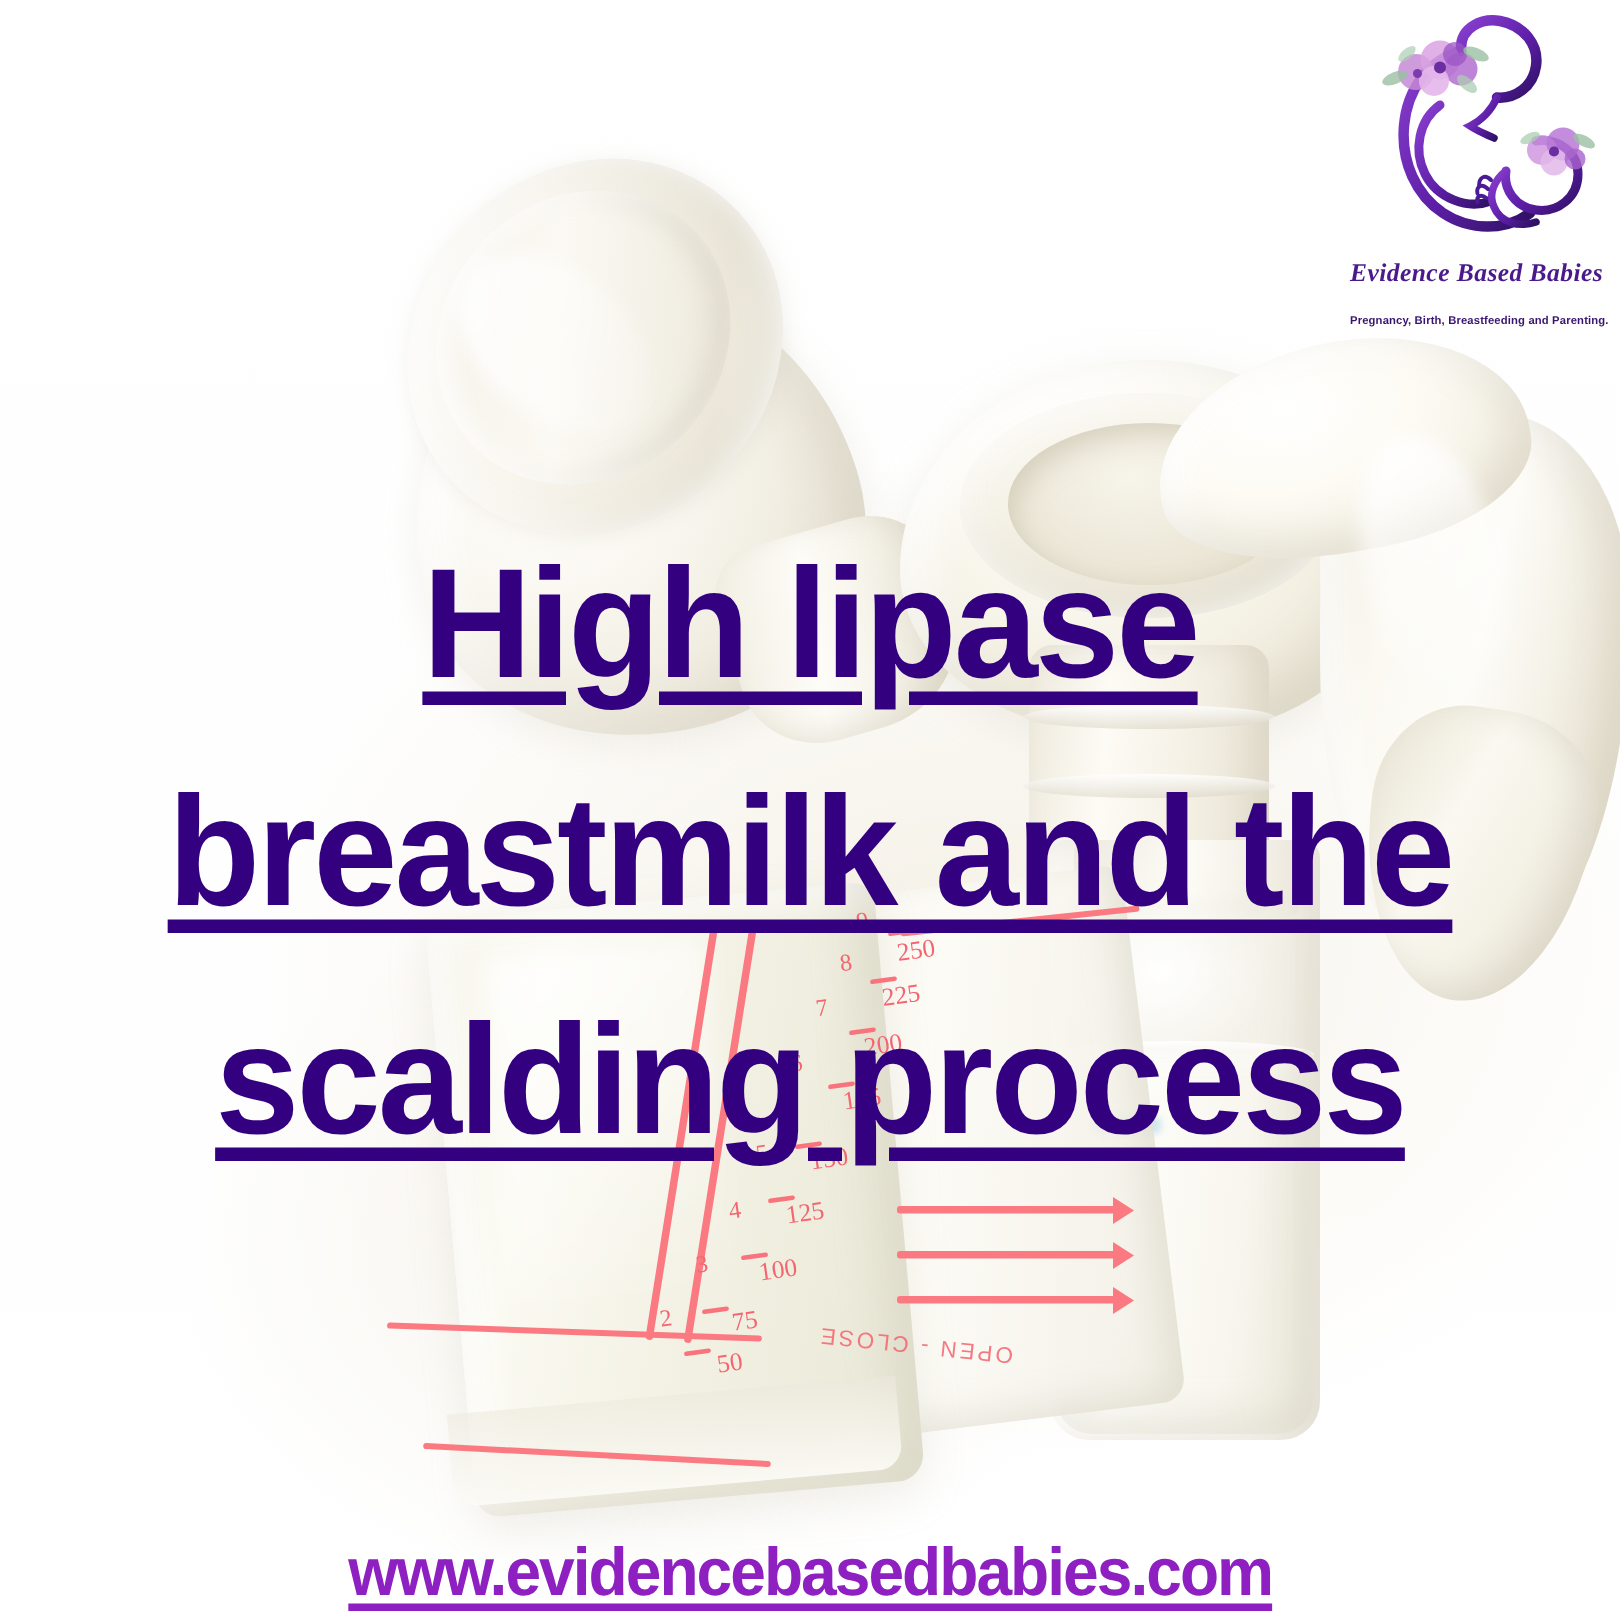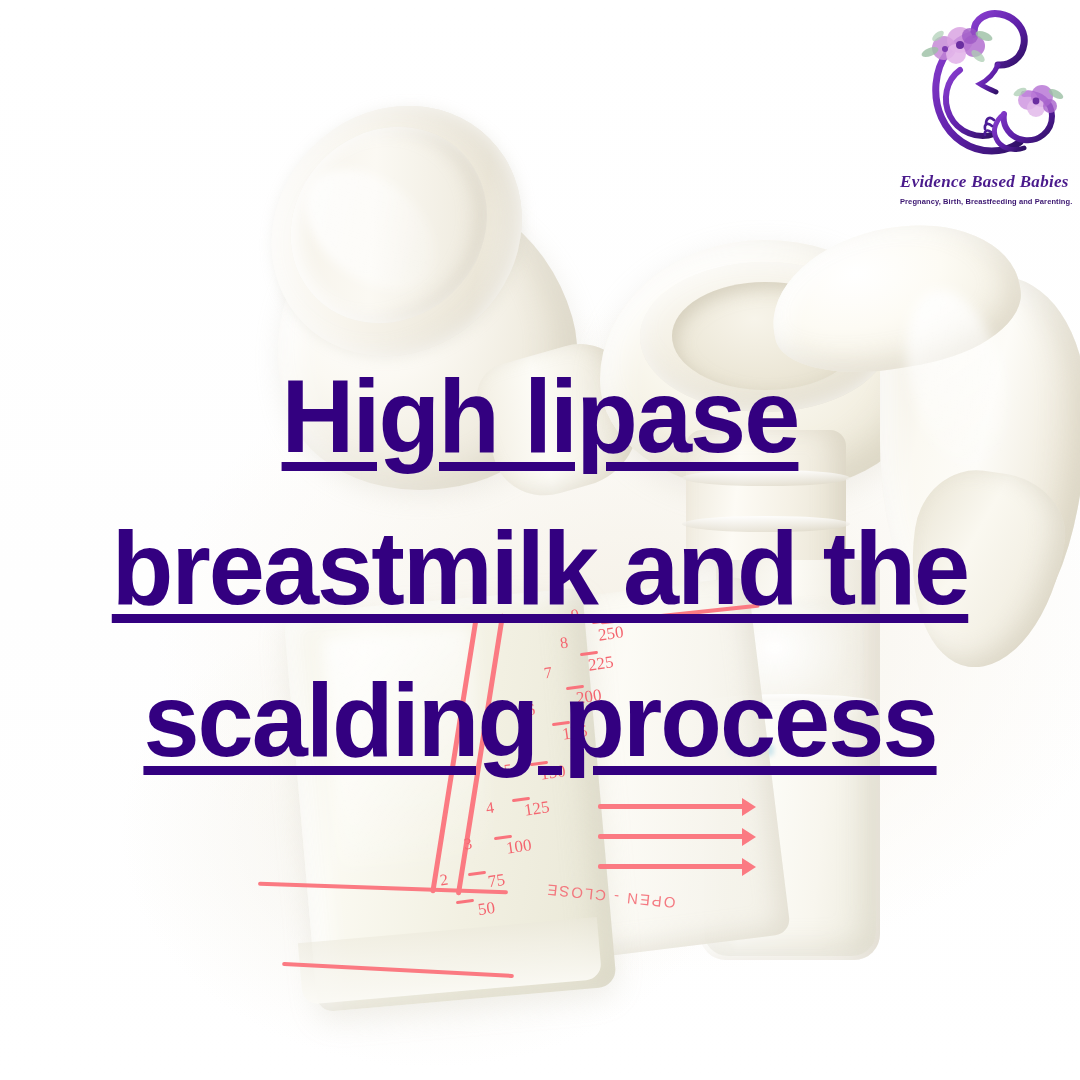--- a/index.html
+++ b/index.html
@@ -216,21 +216,21 @@
   
   #logo{position:absolute;right:12px;top:8px;width:168px;height:215px;}
   .logo-mark{position:relative;width:168px;height:168px;margin:0 auto;}
   .logo-name{
     margin-top:-4px;color:#4a1a8c;
     font-family:"Liberation Serif","DejaVu Serif",serif;
     font-style:italic;font-weight:bold;font-size:17px;letter-spacing:.3px;
     white-space:nowrap;
   }
   .logo-tag{
-    margin-top:5px;color:#3a1570;
+    margin-top:17px;color:#3a1570;
     font-family:"Liberation Sans","DejaVu Sans",sans-serif;
     font-weight:bold;font-size:7.5px;letter-spacing:.1px;white-space:nowrap;
   }
 
   
   #headline{
     position:absolute;left:0;top:340px;width:1080px;
     text-align:center;line-height:152px;
   }
   .hl{
@@ -397,14 +397,17 @@
     <div class="logo-name">Evidence Based Babies</div>
     <div class="logo-tag">Pregnancy, Birth, Breastfeeding and Parenting.</div>
   </div>
 
   <div id="headline">
     <span class="hl">High lipase</span>
     <span class="hl">breastmilk and the</span>
     <span class="hl">scalding process</span>
   </div>
 
+  <div id="footer">
+    <a class="url" href="#">www.evidencebasedbabies.com</a>
+  </div>
 
 </div>
 
 </body></html>

